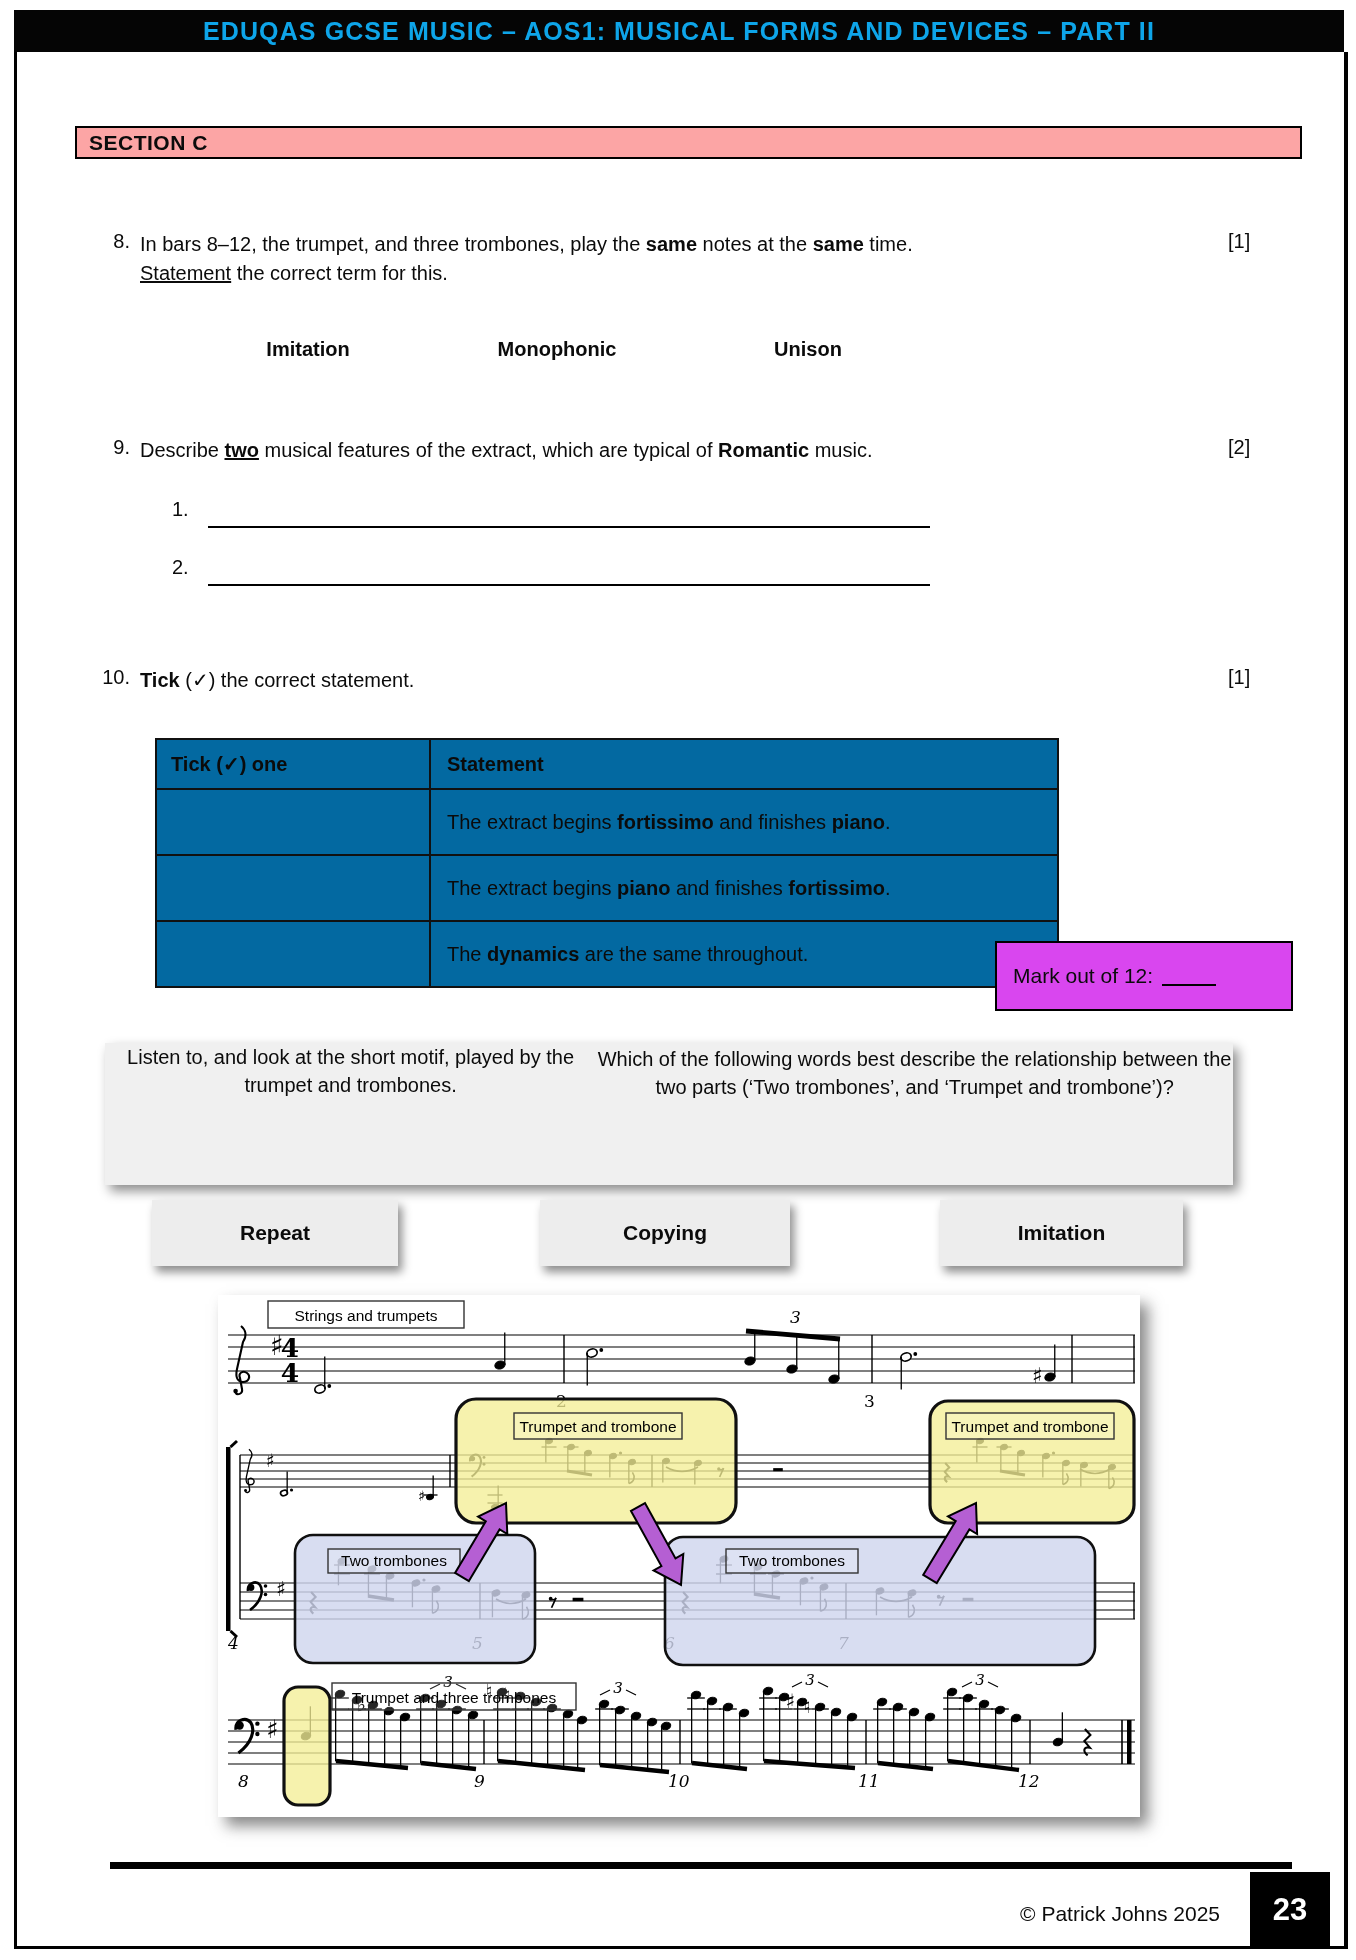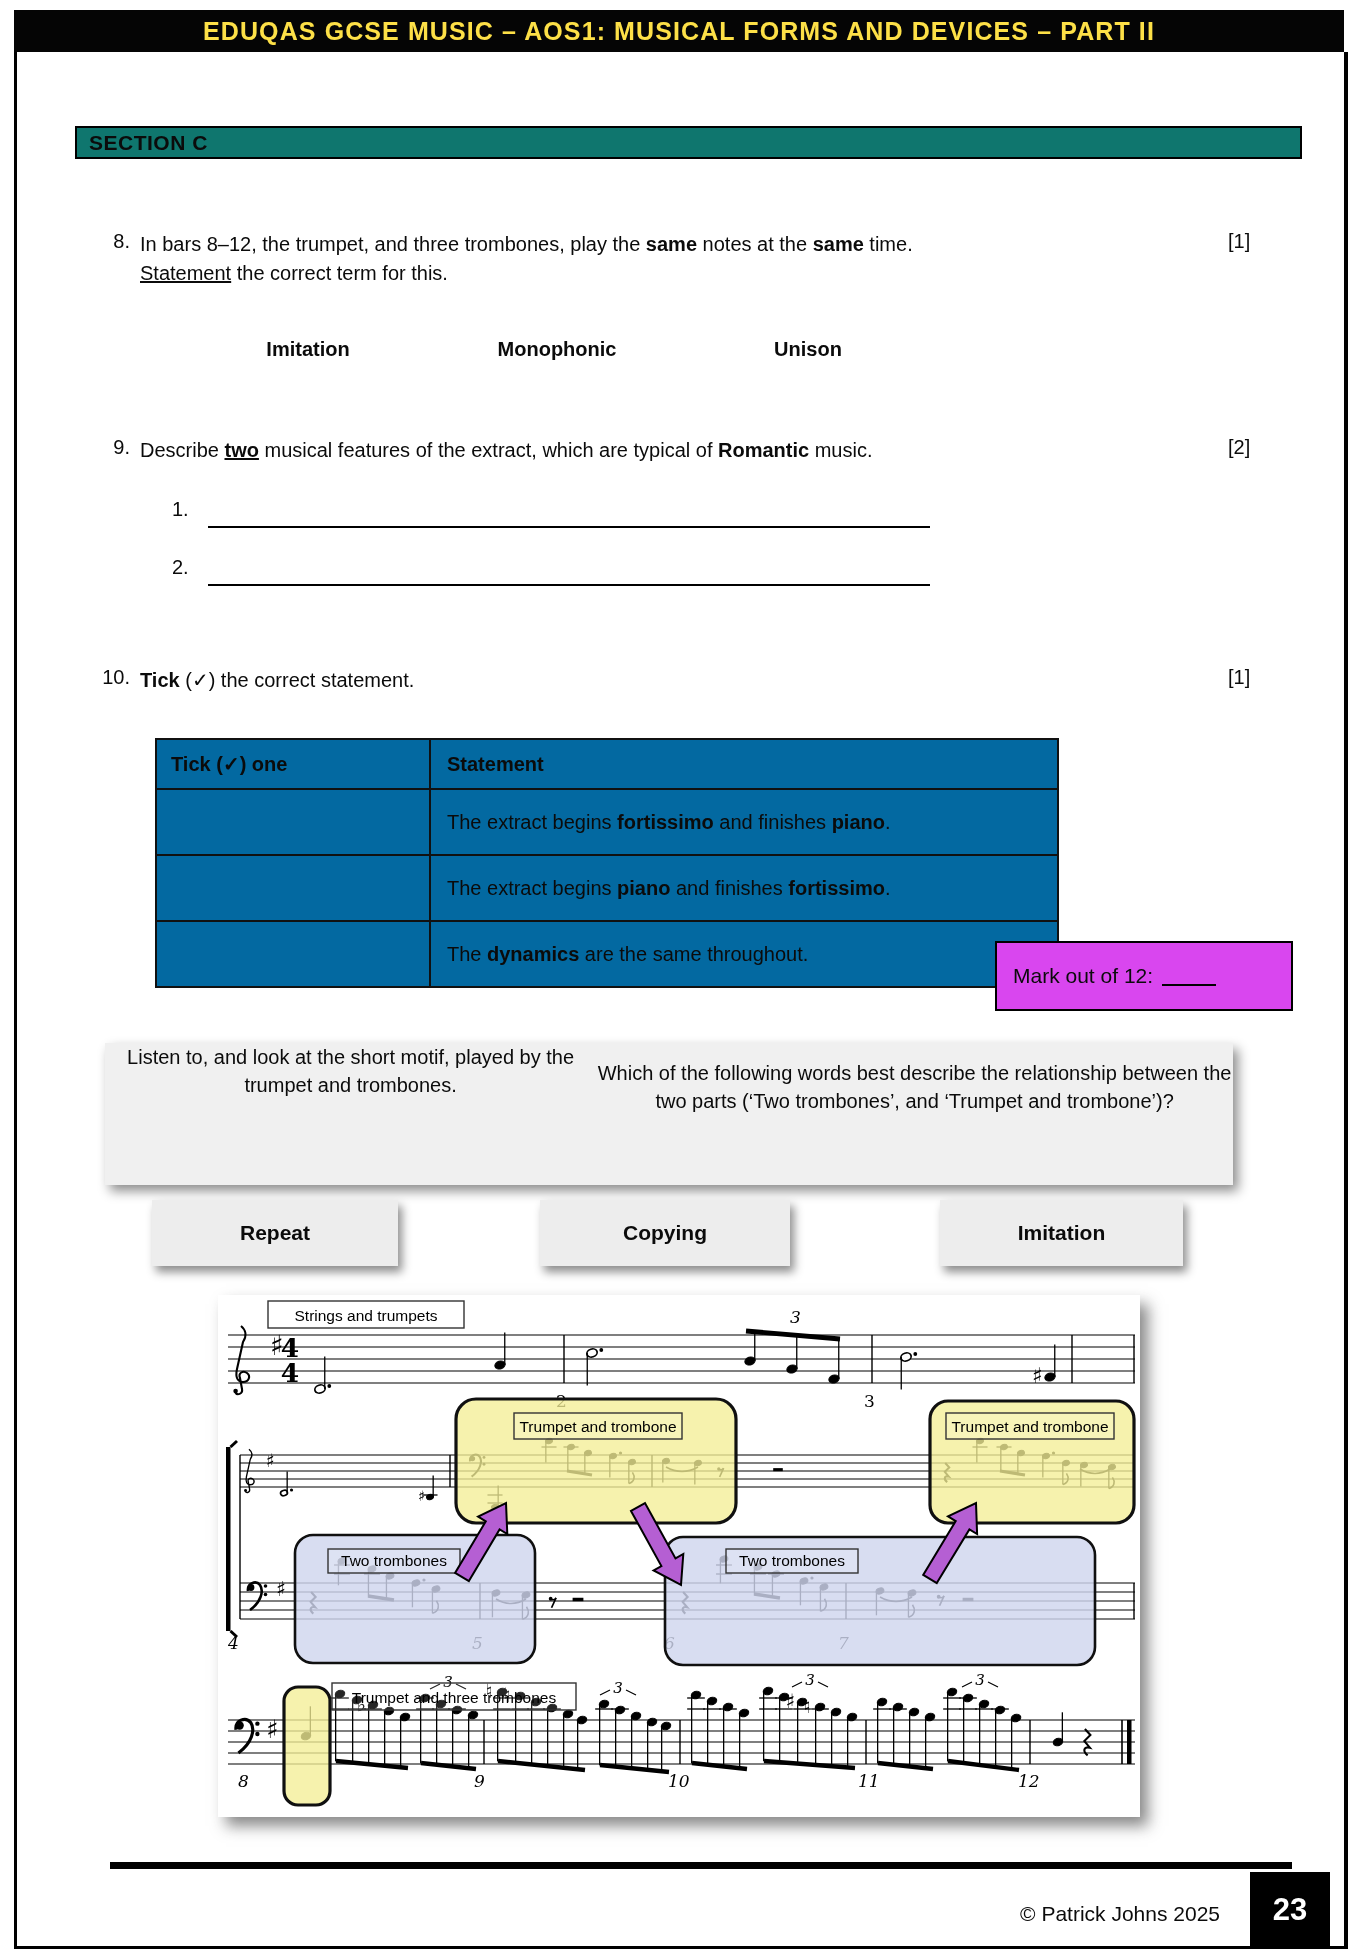--- a/index.html
+++ b/index.html
@@ -1,22 +1,22 @@
 <!DOCTYPE html>
 <html><head>
 <meta charset="utf-8">
 <style>
   html,body{margin:0;padding:0}
   body{width:1356px;height:1960px;position:relative;background:#fff;
        font-family:"Liberation Sans",sans-serif;color:#0b0b0b;overflow:hidden}
-  .hdr{position:absolute;left:14px;top:10px;width:1330px;height:42px;background:#050505;color:#fde047;
+  .hdr{position:absolute;left:14px;top:10px;width:1330px;height:42px;background:#050505;color:#0ea5e9;
        display:flex;align-items:center;justify-content:center;font-weight:bold;font-size:25px;letter-spacing:1.1px}
   .frame{position:absolute;left:14px;top:52px;width:1327px;height:1894px;
        border-left:3px solid #000;border-right:4px solid #000;border-bottom:3px solid #000}
-  .secbar{position:absolute;left:75px;top:126px;width:1211px;height:29px;background:#0f766e;
+  .secbar{position:absolute;left:75px;top:126px;width:1211px;height:29px;background:#fca5a5;
        border:2px solid #000;font-size:21px;font-weight:bold;line-height:29px;padding-left:12px;letter-spacing:.5px}
   .q{position:absolute;left:0;width:100%}
   .qn{position:absolute;left:84px;width:46px;text-align:right;font-size:20px}
   .qt{position:absolute;left:140px;font-size:20px;line-height:29px}
   .qm{position:absolute;left:1228px;font-size:20px}
   .u{text-decoration:underline}
   .opt{position:absolute;top:0;transform:translateX(-50%);font-weight:bold;font-size:20px}
   .ansnum{position:absolute;left:172px;font-size:20px}
   .ansline{position:absolute;left:208px;width:722px;height:0;border-bottom:2px solid #000}
   .ttable{position:absolute;left:155px;top:738px;width:900px;border:2px solid #111;background:#0369a1}
@@ -24,21 +24,21 @@
   .trow.th{height:48px;border-top:none}
   .c1{width:258px;border-right:2px solid #111;display:flex;align-items:center;padding-left:14px;
       font-weight:bold;font-size:20px;flex-shrink:0}
   .c2{flex:1;display:flex;align-items:center;padding-left:16px;font-size:20px}
   .markbox{position:absolute;left:995px;top:941px;width:278px;height:66px;border:2px solid #000;background:#d946ef;
       display:flex;align-items:center;padding-left:16px;font-size:21px}
   .markblank{display:inline-block;width:54px;height:17px;border-bottom:2.5px solid #000;margin-left:9px}
   .prompt{position:absolute;left:105px;top:1043px;width:1128px;height:142px;background:#F0F0F0;
       box-shadow:5px 6px 11px rgba(0,0,0,.45);display:flex;justify-content:center;
       text-align:center;font-size:20px;line-height:28px}
-  .prompt .p2{width:862px;margin:16px auto}
+  .prompt .p2{width:862px;margin:2px auto}
   .btn{position:absolute;top:1200px;height:66px;background:#EDEDED;box-shadow:4px 6px 9px rgba(0,0,0,.45);
       display:flex;align-items:center;justify-content:center;font-weight:bold;font-size:21px}
   .music{position:absolute;left:218px;top:1295px;width:922px;height:522px;background:#fff;
       box-shadow:8px 9px 14px rgba(40,40,40,.55)}
   .rule{position:absolute;left:110px;top:1862px;width:1182px;height:7px;background:#000}
   .copyright{position:absolute;left:900px;top:1902px;width:320px;text-align:right;font-size:21px}
   .pagebox{position:absolute;left:1250px;top:1872px;width:80px;height:76px;background:#000;color:#fff;
       display:flex;align-items:center;justify-content:center;font-size:31px;font-weight:bold}
 </style>
 </head>

